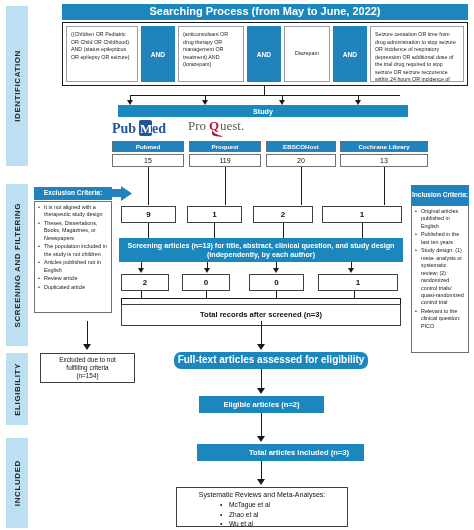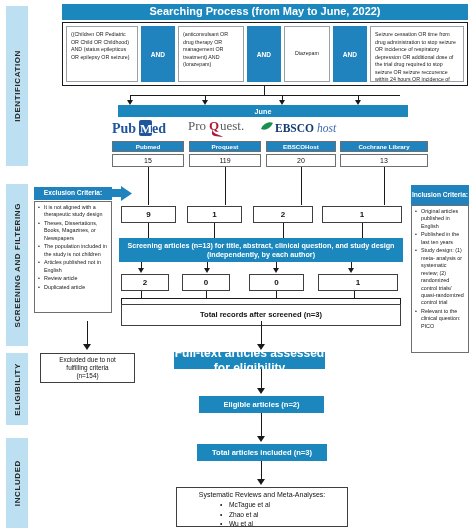--- a/index.html
+++ b/index.html
@@ -149,48 +149,41 @@
   <div class="vline" style="left:130px;top:95px;height:7px;"></div>
   <div class="vline" style="left:205px;top:95px;height:7px;"></div>
   <div class="vline" style="left:282px;top:95px;height:7px;"></div>
   <div class="vline" style="left:358px;top:95px;height:7px;"></div>
   <div class="arrow" style="left:127px;top:100px;"></div>
   <div class="arrow" style="left:202px;top:100px;"></div>
   <div class="arrow" style="left:279px;top:100px;"></div>
   <div class="arrow" style="left:355px;top:100px;"></div>
 
   <div class="blue-bar" style="left:118px;top:105px;width:290px;height:12px;font-size:7.2px;">
-    <span>June</span>
+    <span>Study</span>
   </div>
 
   <div class="logo" style="left:186px;top:117px;width:76px;height:22px;">
     <svg width="74" height="22" viewBox="0 0 74 22">
       <text x="1" y="13" font-family="Liberation Serif, serif" font-size="13" fill="#5a5a5a">Pro</text>
       <text x="22" y="13" font-family="Liberation Serif, serif" font-size="13" font-weight="bold" fill="#b01a35">Q</text>
       <text x="33" y="13" font-family="Liberation Serif, serif" font-size="13" fill="#5a5a5a">uest.</text>
       <path d="M26 11 C24 17, 32 17, 36 20 C30 19, 24 20, 25 15 Z" fill="#b01a35"></path>
     </svg>
   </div>
 
   <div class="logo" style="left:110px;top:118px;width:75px;height:20px;">
     <svg width="72" height="18" viewBox="0 0 72 18">
       <text x="0" y="14" font-family="Liberation Serif, serif" font-size="14" font-weight="bold" fill="#20559c">Pub</text>
       <rect x="27" y="1" width="13" height="16" rx="2" fill="#20559c"></rect>
       <text x="28" y="14" font-family="Liberation Serif, serif" font-size="13" font-weight="bold" fill="#ffffff">M</text>
       <text x="40" y="14" font-family="Liberation Serif, serif" font-size="14" font-weight="bold" fill="#20559c">ed</text>
     </svg>
   </div>
 
-  <div class="logo" style="left:258px;top:118px;width:84px;height:20px;">
-    <svg width="82" height="18" viewBox="0 0 82 18">
-      <path d="M2 10 C4 4, 11 2, 14 4 C11 10, 6 12, 2 10 Z" fill="#1a8f4e"></path>
-      <text x="16" y="13" font-family="Liberation Serif, serif" font-size="11.5" font-weight="bold" fill="#123a73">EBSCO</text>
-      <text x="58" y="13" font-family="Liberation Serif, serif" font-size="11.5" font-style="italic" fill="#3b6aa8">host</text>
-    </svg>
-  </div>
 
 
   <div class="db-chip" style="left:112px;top:141px;width:72px;height:11px;">Pubmed</div>
   <div class="db-chip" style="left:189px;top:141px;width:72px;height:11px;">Proquest</div>
   <div class="db-chip" style="left:266px;top:141px;width:70px;height:11px;">EBSCOHost</div>
   <div class="db-chip" style="left:340px;top:141px;width:88px;height:11px;">Cochrane  Library</div>
 
   <div class="db-count" style="left:112px;top:154px;width:72px;height:13px;">15</div>
   <div class="db-count" style="left:189px;top:154px;width:72px;height:13px;">119</div>
   <div class="db-count" style="left:266px;top:154px;width:70px;height:13px;">20</div>
@@ -275,33 +268,33 @@
   <div class="arrow-lg" style="left:257px;top:344px;"></div>
 
   <div class="vline" style="left:87px;top:321px;height:26px;"></div>
   <div class="arrow-lg" style="left:83px;top:344px;"></div>
   <div class="white-box" style="left:40px;top:353px;width:95px;height:30px;flex-direction:column;font-size:6.4px;border-width:1px;">
     <span>Excluded due to not</span>
     <span>fulfilling criteria</span>
     <span>(n=154)</span>
   </div>
 
-  <div class="blue-bar" style="left:174px;top:352px;width:151px;height:17px;font-size:12px;">
+  <div class="blue-bar" style="left:174px;top:352px;width:194px;height:17px;font-size:10px;border-radius:7px;">
     <span>Full-text articles assessed for eligibility</span>
   </div>
   <div class="vline" style="left:261px;top:369px;height:21px;"></div>
   <div class="arrow-lg" style="left:257px;top:388px;"></div>
 
   <div class="blue-bar" style="left:199px;top:396px;width:125px;height:17px;font-size:7.6px;">
     <span>Eligible articles (n=2)</span>
   </div>
   <div class="vline" style="left:261px;top:413px;height:25px;"></div>
   <div class="arrow-lg" style="left:257px;top:436px;"></div>
 
-  <div class="blue-bar" style="left:197px;top:444px;width:130px;height:17px;font-size:7.6px;">
+  <div class="blue-bar" style="left:197px;top:444px;width:130px;height:17px;font-size:7.6px;padding-left:37px;">
     <span>Total articles included (n=3)</span>
   </div>
   <div class="vline" style="left:261px;top:461px;height:20px;"></div>
   <div class="arrow-lg" style="left:257px;top:479px;"></div>
 
   <div id="final-box" style="left:176px;top:487px;width:172px;height:40px;">
     <div class="ttl">Systematic Reviews and Meta-Analyses:</div>
     <ul>
       <li>McTague et al</li>
       <li>Zhao et al</li>

